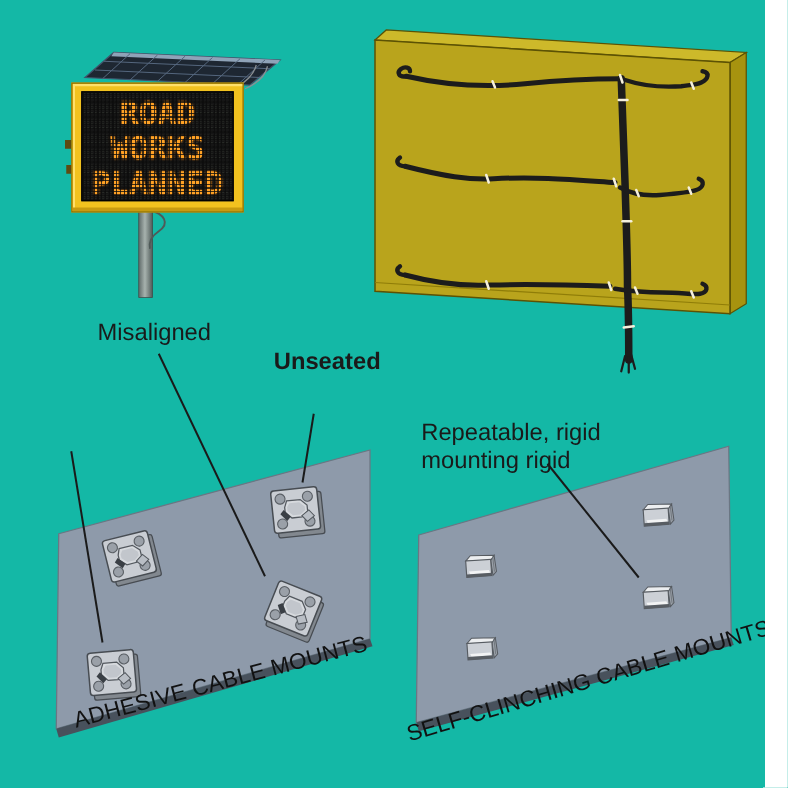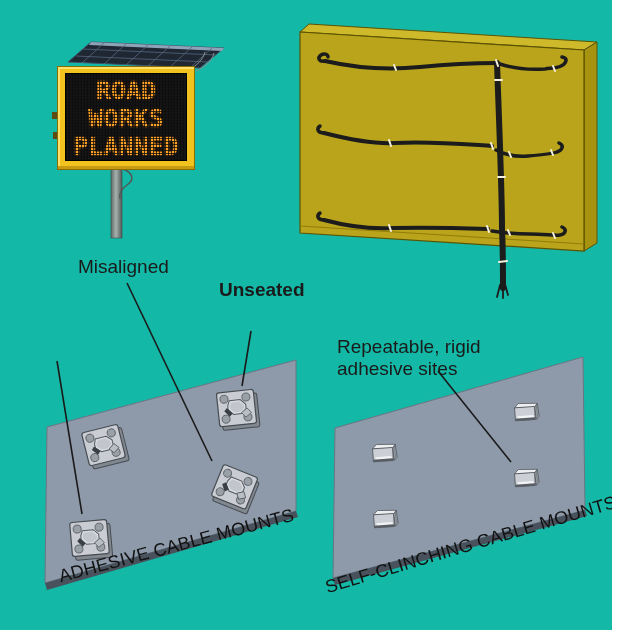--- a/index.html
+++ b/index.html
@@ -189,19 +189,19 @@
 
   <div class="annotation" style="left:78px;top:256px;">Misaligned</div>
 
   <div class="annotation" style="left:219px;top:279px;font-weight:bold;">
     <div>Unseated</div>
   </div>
 
 
   <div class="annotation" style="left:337px;top:324px;margin-top:12px;">
     <div>Repeatable, rigid</div>
-    <div>adhesive sites</div>
+    <div>mounting rigid</div>
   </div>
 
   <div class="caption caption-left">ADHESIVE CABLE MOUNTS</div>
   <div class="caption caption-right">SELF-CLINCHING CABLE MOUNTS</div>
 
 </div>
 
 </body></html>

